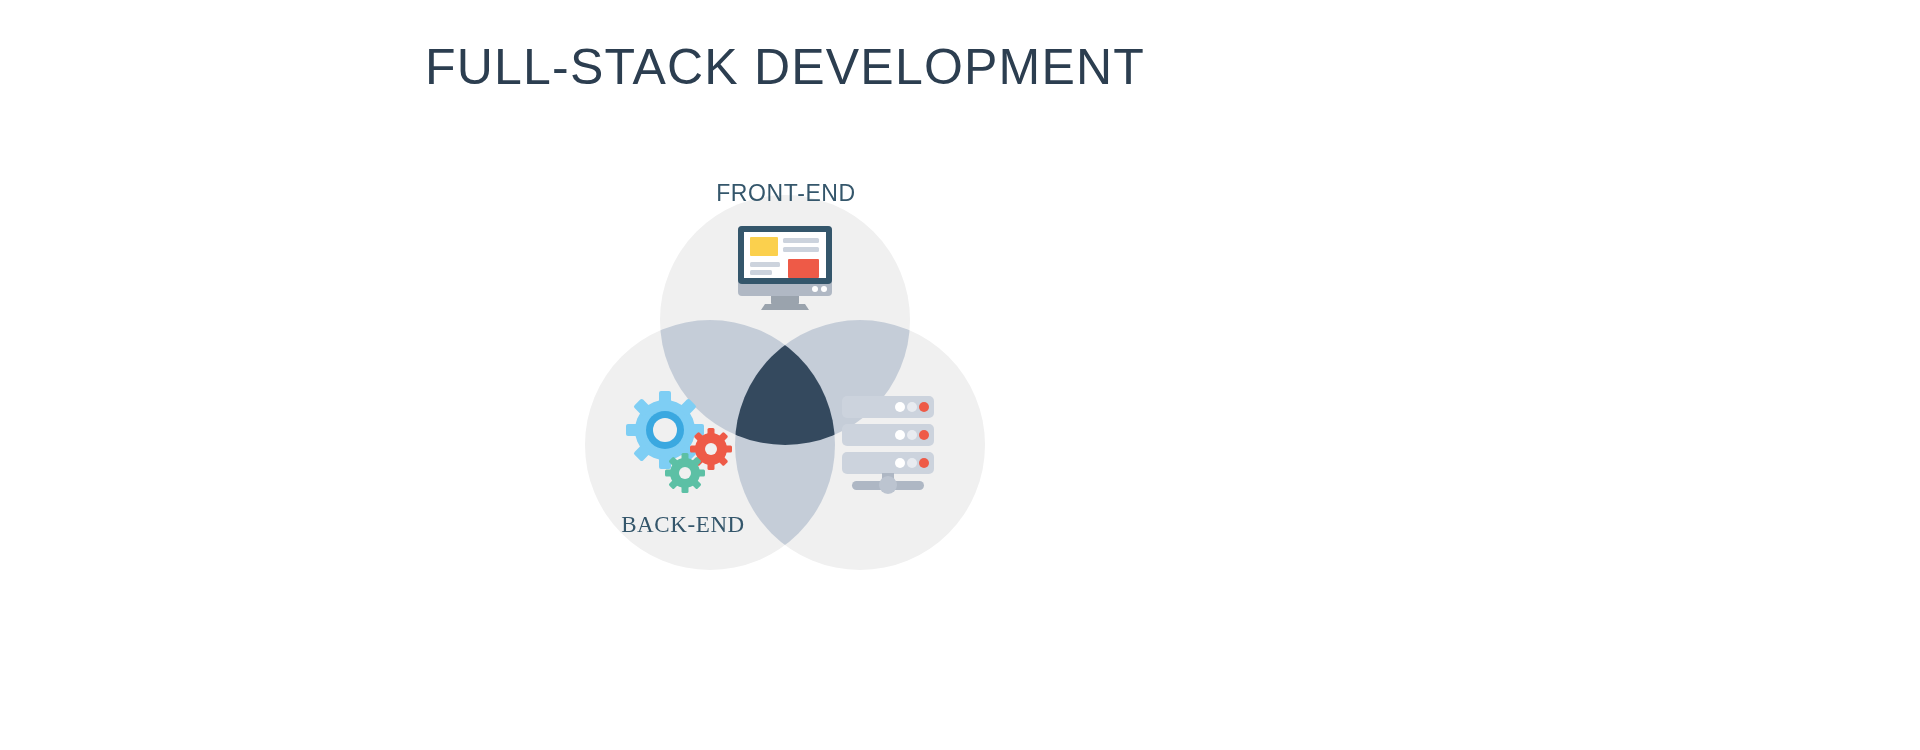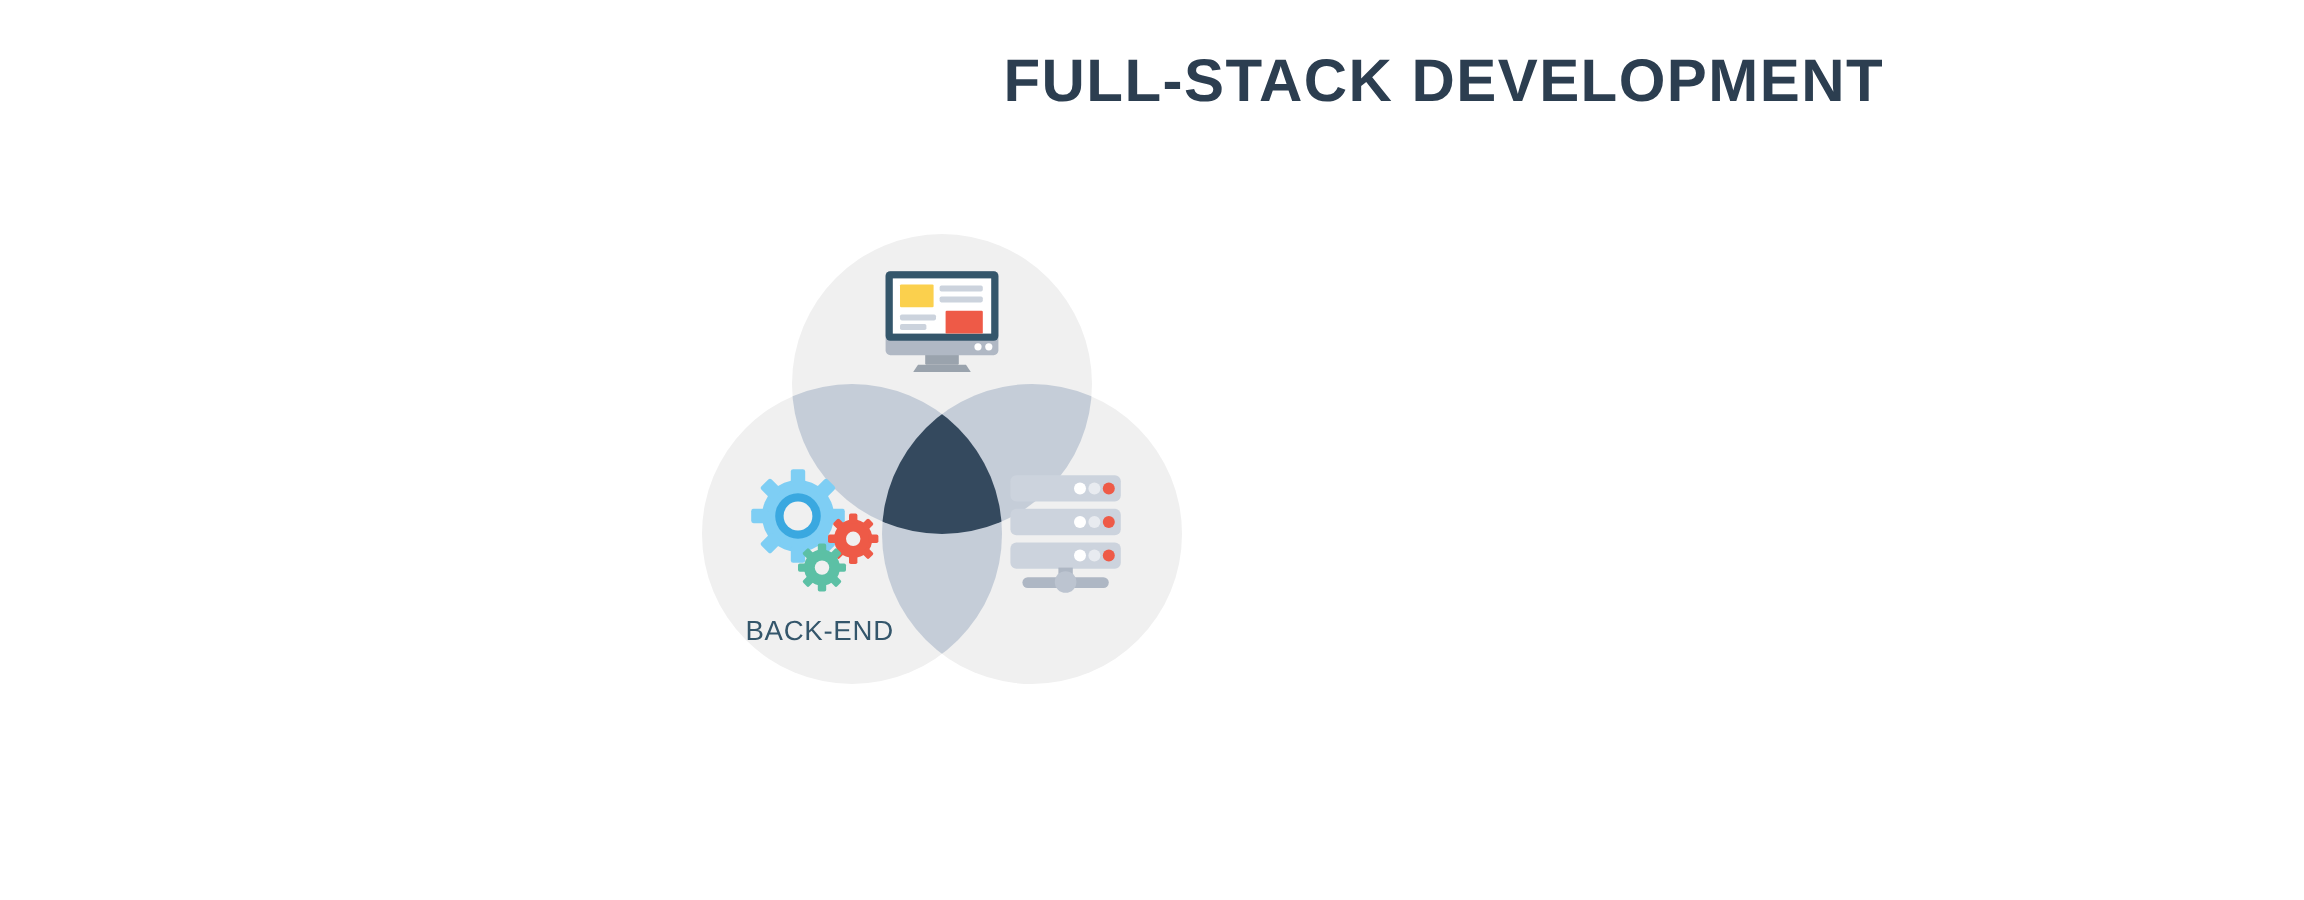--- a/index.html
+++ b/index.html
@@ -9,24 +9,24 @@
     font-family:"Liberation Sans", sans-serif;
     overflow:hidden;
     position:relative;
   }
   #stage{position:absolute;left:0;top:0;width:1920px;height:750px;}
 
   .title{
     position:absolute;
     left:0; top:38px;
     width:1570px;
-    text-align:right;
+    text-align:center;
     font-family:"Liberation Sans", sans-serif;
     font-size:50px;
-    font-weight:700;
+    font-weight:400;
     letter-spacing:1.2px;
     color:#2c3e50;
     white-space:nowrap;
   }
 
   .venn-wrap{
     position:absolute;
     left:550px; top:145px;
     width:470px; height:440px;
   }
@@ -36,21 +36,21 @@
     position:absolute;
     font-family:"Liberation Sans", sans-serif;
     font-size:23px;
     font-weight:400;
     letter-spacing:0.6px;
     color:#34566b;
     white-space:nowrap;
     text-align:center;
   }
   .lab-front{ left:631px; top:180px; width:310px;}
-  .lab-back { left:528px; top:512px; width:310px;}
+  .lab-back { left:528px; top:512px; width:310px;font-family:Liberation Serif, serif;}
   .lab-data { left:730px; top:512px; width:310px;}
 
   .icon-box{position:absolute;}
   .ic-monitor{ left:735px; top:224px; width:100px; height:86px;}
   .ic-gears  { left:628px; top:392px; width:106px; height:100px;}
   .ic-server { left:838px; top:394px; width:100px; height:98px;}
   .icon-box svg{display:block;width:100%;height:100%;overflow:visible;}
 </style>
 </head>
 <body>
@@ -90,20 +90,21 @@
       <g clip-path="url(#clipTop)">
         <g clip-path="url(#clipLeft)">
           <g clip-path="url(#clipRight)">
             <rect x="0" y="0" width="470" height="440" fill="#34495e"></rect>
           </g>
         </g>
       </g>
     </svg>
   </div>
 
+  <div class="venn-label lab-front">FRONT-END</div>
   <div class="venn-label lab-back">BACK-END</div>
 
   <div class="icon-box ic-monitor">
     <svg viewBox="0 0 100 86">
       <rect x="36" y="70" width="28" height="10" rx="1" fill="#9aa3ad"></rect>
       <path d="M30 80 h40 l4 6 h-48 z" fill="#9aa3ad"></path>
       <rect x="3" y="2" width="94" height="70" rx="4" fill="#b0b8c4"></rect>
       <rect x="3" y="2" width="94" height="58" rx="4" fill="#34566b"></rect>
       <rect x="9" y="8" width="82" height="46" fill="#ffffff"></rect>
       <rect x="15" y="13" width="28" height="19" rx="1" fill="#fbd04d"></rect>

